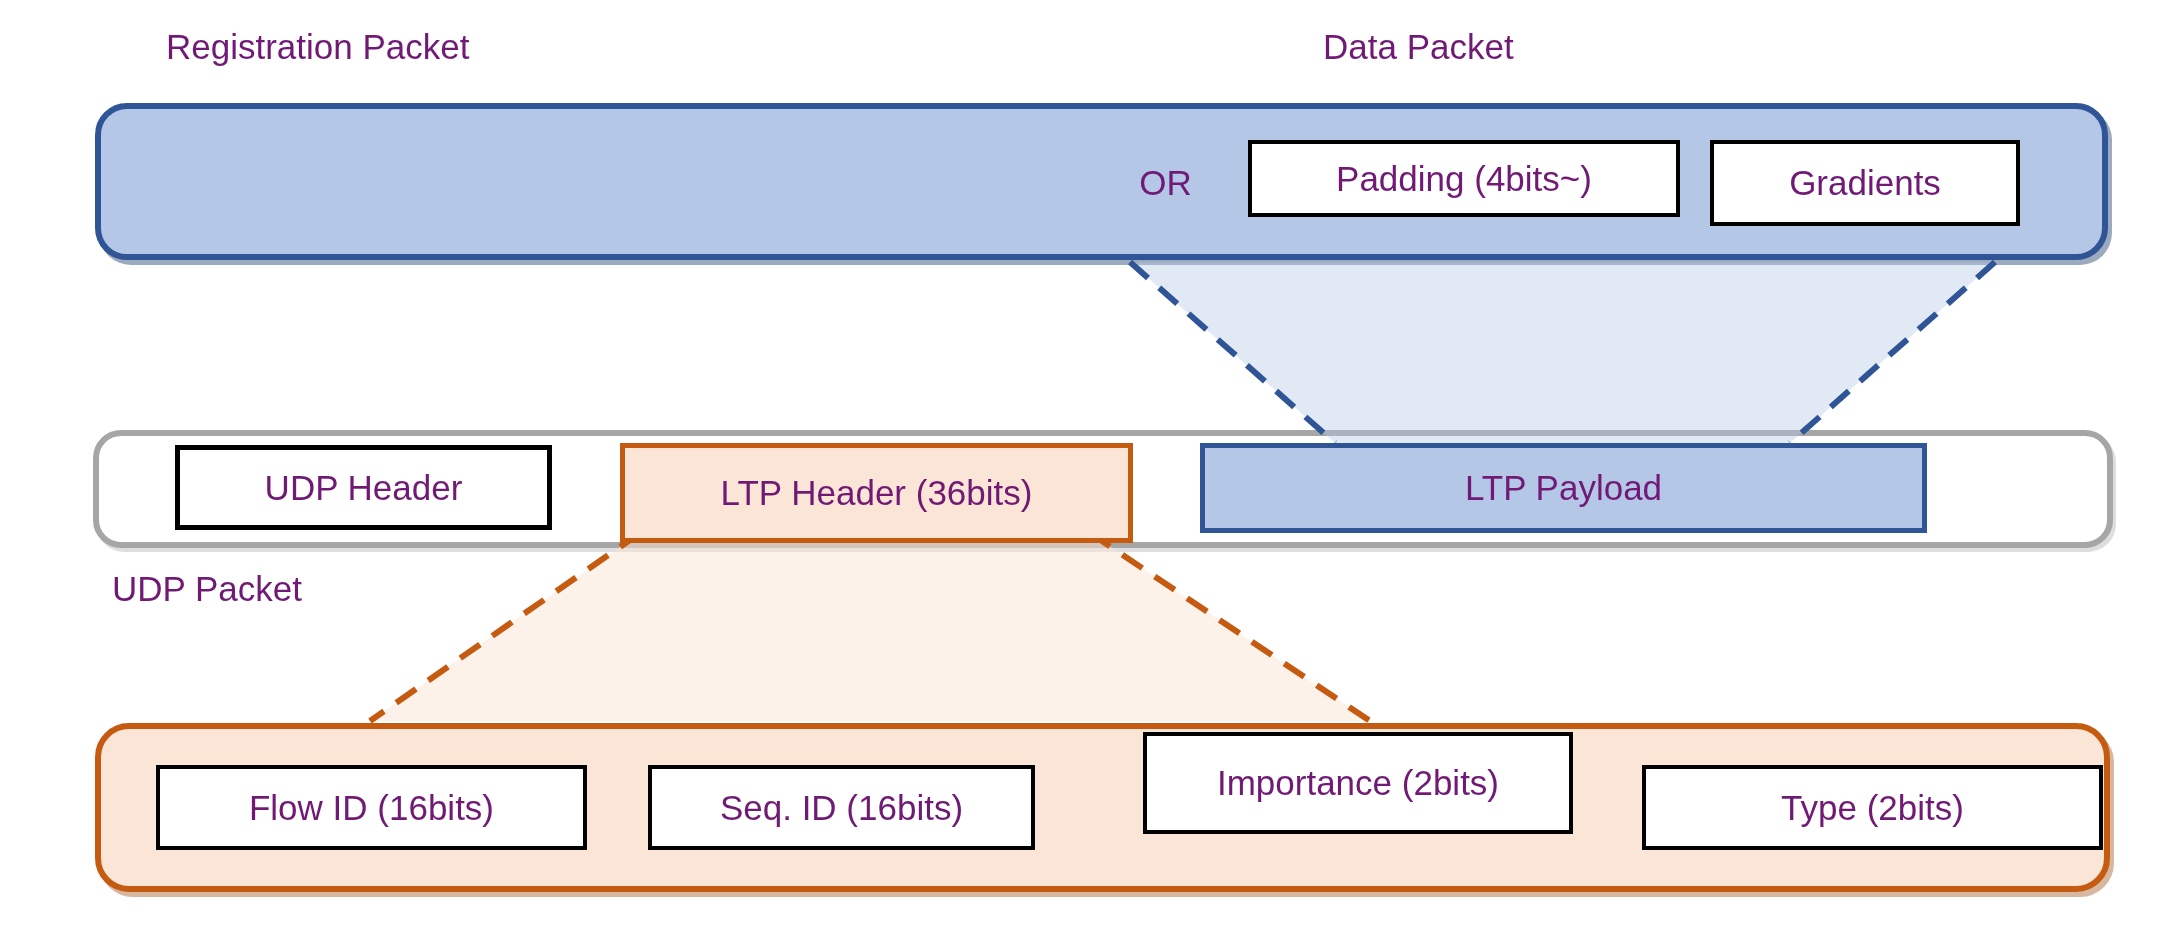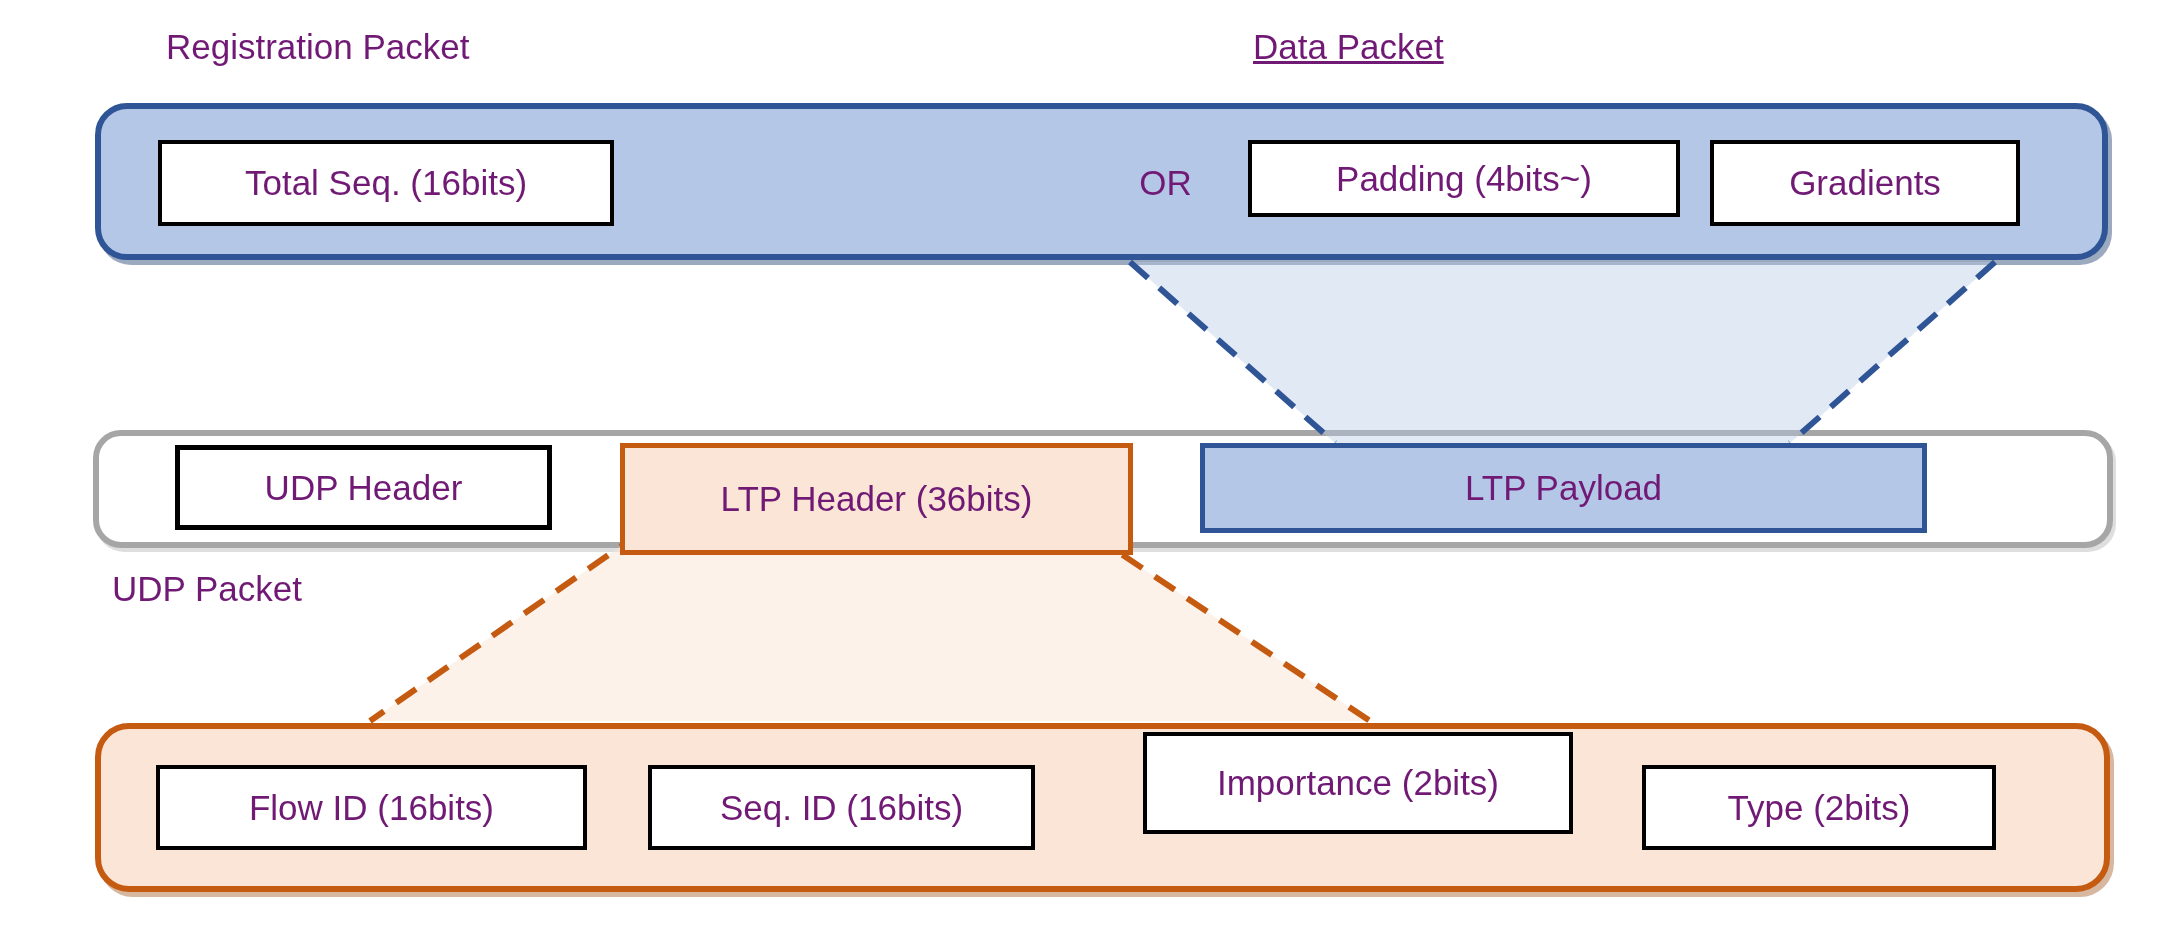--- a/index.html
+++ b/index.html
@@ -64,30 +64,30 @@
     z-index:3;
   }
   
   .box-total-seq  {left:158px; top:140px; width:456px; height:86px;}
   .box-tail-length{left:646px; top:140px; width:437px; height:86px;}
   .or-label       {left:1083px;top:140px; width:165px; height:86px;}
   .box-padding    {left:1248px;top:140px; width:432px; height:77px;}
   .box-gradients  {left:1710px;top:140px; width:310px; height:86px;}
   
   .box-udp-header {left:175px; top:445px; width:377px; height:85px; border-width:5px;}
-  .box-ltp-header {left:620px; top:443px; width:513px; height:112px; border:5px solid #C55A11; background:#FBE5D6;}
+  .box-ltp-header {left:620px; top:443px; width:513px; height:100px; border:5px solid #C55A11; background:#FBE5D6;}
   .box-ltp-payload{left:1200px;top:443px; width:727px; height:90px; border:5px solid #2F5597; background:#B4C7E7;}
   
   .box-flow-id    {left:147px; top:765px; width:431px; height:85px;margin-left:9px;}
   .box-seq-id     {left:648px; top:765px; width:387px; height:85px;}
   .box-importance {left:1143px;top:732px; width:430px; height:102px;}
-  .box-type       {left:1642px;top:765px; width:354px; height:85px;}
+  .box-type       {left:1642px;top:765px; width:461px; height:85px;}
   
   .lbl-registration{left:166px; top:26px;}
-  .lbl-data        {left:1253px;top:26px;text-decoration:underline;}
+  .lbl-data        {left:1323px;top:26px;}
   .lbl-udp-packet  {left:112px; top:568px;}
 </style>
 </head>
 <body>
 
 <div class="stage">
 
   <div class="container blue-container"></div>
   <div class="container gray-container"></div>
   <div class="container orange-container"></div>
@@ -98,21 +98,20 @@
     <line x1="1995" y1="262" x2="1790" y2="443" stroke="#2F5597" stroke-width="6" stroke-dasharray="24 15"></line>
     <polygon points="640,533 1090,533 1370,721 370,721" fill="rgba(251,229,214,0.50)" stroke="none"></polygon>
     <line x1="640" y1="533" x2="370" y2="721" stroke="#C55A11" stroke-width="6" stroke-dasharray="24 15"></line>
     <line x1="1090" y1="533" x2="1370" y2="721" stroke="#C55A11" stroke-width="6" stroke-dasharray="24 15"></line>
   </svg>
 
   <div class="lbl lbl-registration">Registration Packet</div>
   <div class="lbl lbl-data">Data Packet</div>
   <div class="lbl lbl-udp-packet">UDP Packet</div>
 
-  <div class="fieldbox box-total-seq">Total Seq. (16bits)</div>
 
   <div class="or-label">OR</div>
 
   <div class="fieldbox box-padding">Padding (4bits~)</div>
   <div class="fieldbox box-gradients">Gradients</div>
 
   <div class="fieldbox box-udp-header">UDP Header</div>
   <div class="fieldbox box-ltp-header">LTP Header (36bits)</div>
   <div class="fieldbox box-ltp-payload">LTP Payload</div>
 

